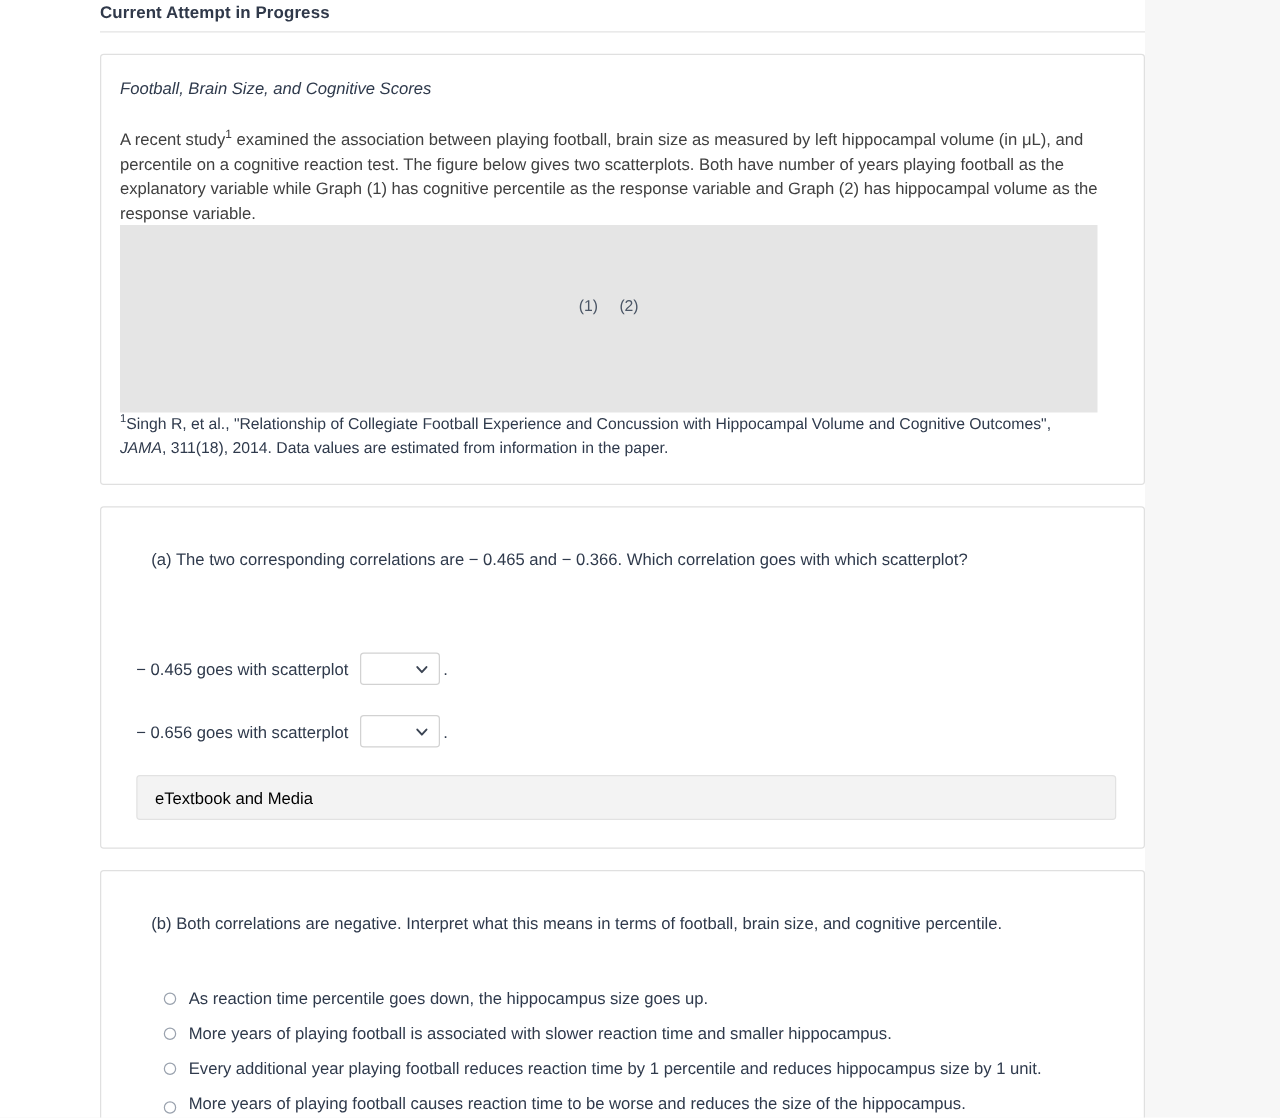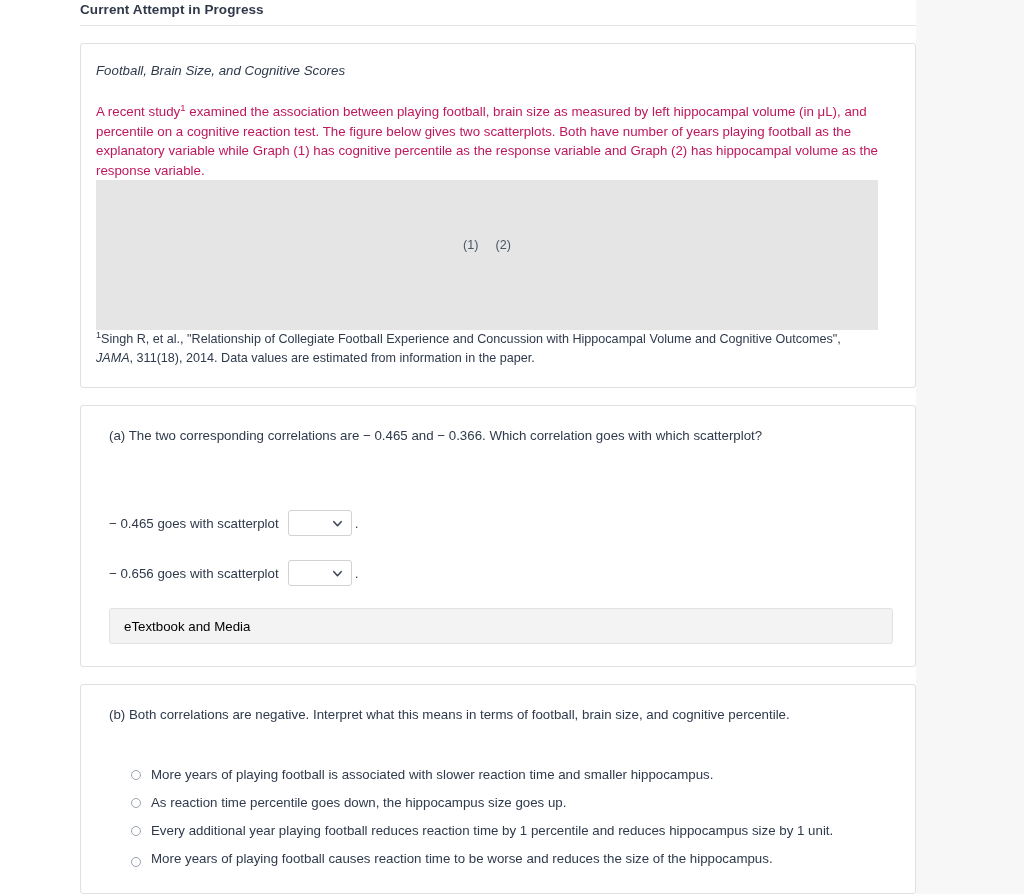--- a/index.html
+++ b/index.html
@@ -67,21 +67,21 @@
     font-style: italic;
     font-size: 13.3px;
     color: #2f3a4c;
     margin: 0 0 22px 0;
     line-height: 18px;
   }
 
   .stem-body {
     font-size: 13.3px;
     line-height: 19.6px;
-    color: #be185d;
+    color: #404040;
     margin: 0;
   }
   .stem-body sup {
     font-size: 9.5px;
     vertical-align: super;
     line-height: 0;
   }
 
   .figure-area {
     position: relative;
@@ -121,21 +121,21 @@
 
   
   .card-a {
     padding: 20px 22px 22px 28px;
   }
 
   .q-text {
     font-size: 13.3px;
     line-height: 19px;
     color: #2f3a4c;
-    margin: 0;
+    margin: 12px;
   }
 
   .dd-row {
     display: flex;
     align-items: center;
     font-size: 13.3px;
     color: #2f3a4c;
     margin-top: 0;
   }
   .dd-row.first { margin-top: 65px; }
@@ -287,26 +287,26 @@
     </div>
 
     <div class="card card-b">
 
       <p class="q-text">(b) Both correlations are negative. Interpret what this means in terms of football, brain size, and cognitive percentile.</p>
 
       <div class="options">
 
         <div class="option-row">
           <span class="radio"></span>
-          <span class="option-label">More years of playing football is associated with slower reaction time and smaller hippocampus.</span>
+          <span class="option-label">As reaction time percentile goes down, the hippocampus size goes up.</span>
         </div>
 
         <div class="option-row">
           <span class="radio"></span>
-          <span class="option-label">As reaction time percentile goes down, the hippocampus size goes up.</span>
+          <span class="option-label">More years of playing football is associated with slower reaction time and smaller hippocampus.</span>
         </div>
 
         <div class="option-row">
           <span class="radio"></span>
           <span class="option-label">Every additional year playing football reduces reaction time by 1 percentile and reduces hippocampus size by 1 unit.</span>
         </div>
 
         <div class="option-row">
           <span class="radio"></span>
           <span class="option-label">More years of playing football causes reaction time to be worse and reduces the size of the hippocampus.</span>

